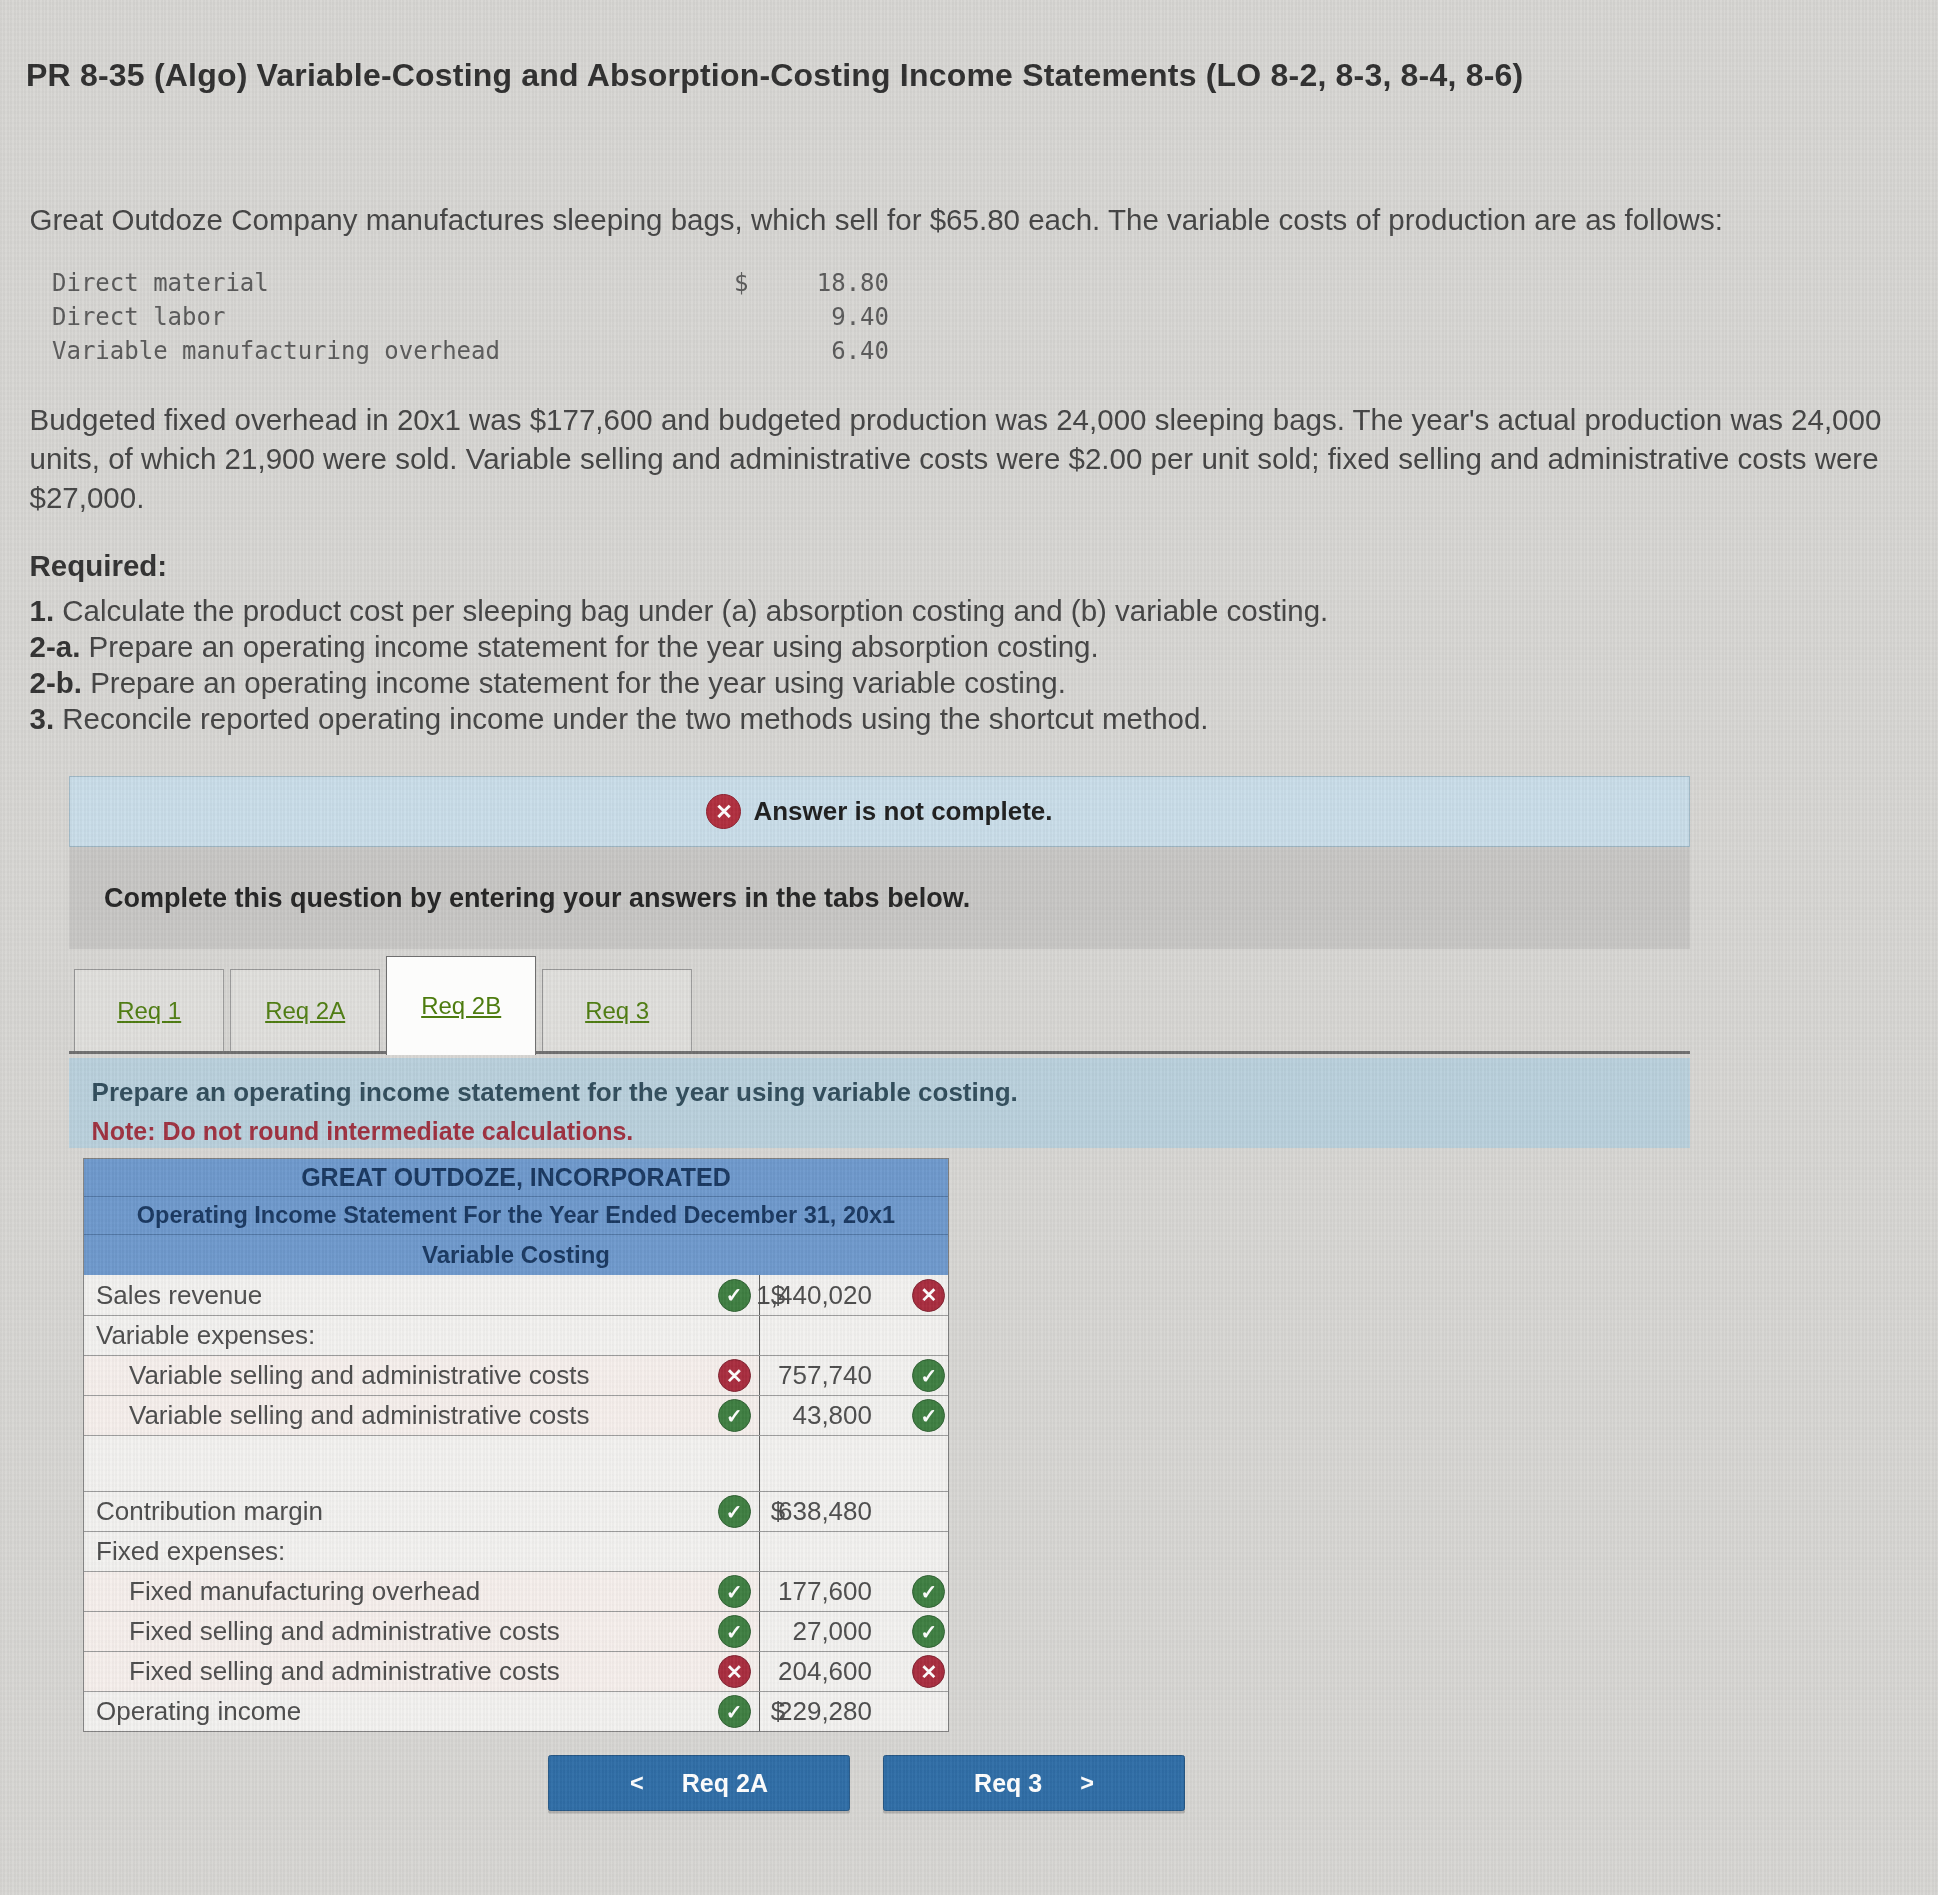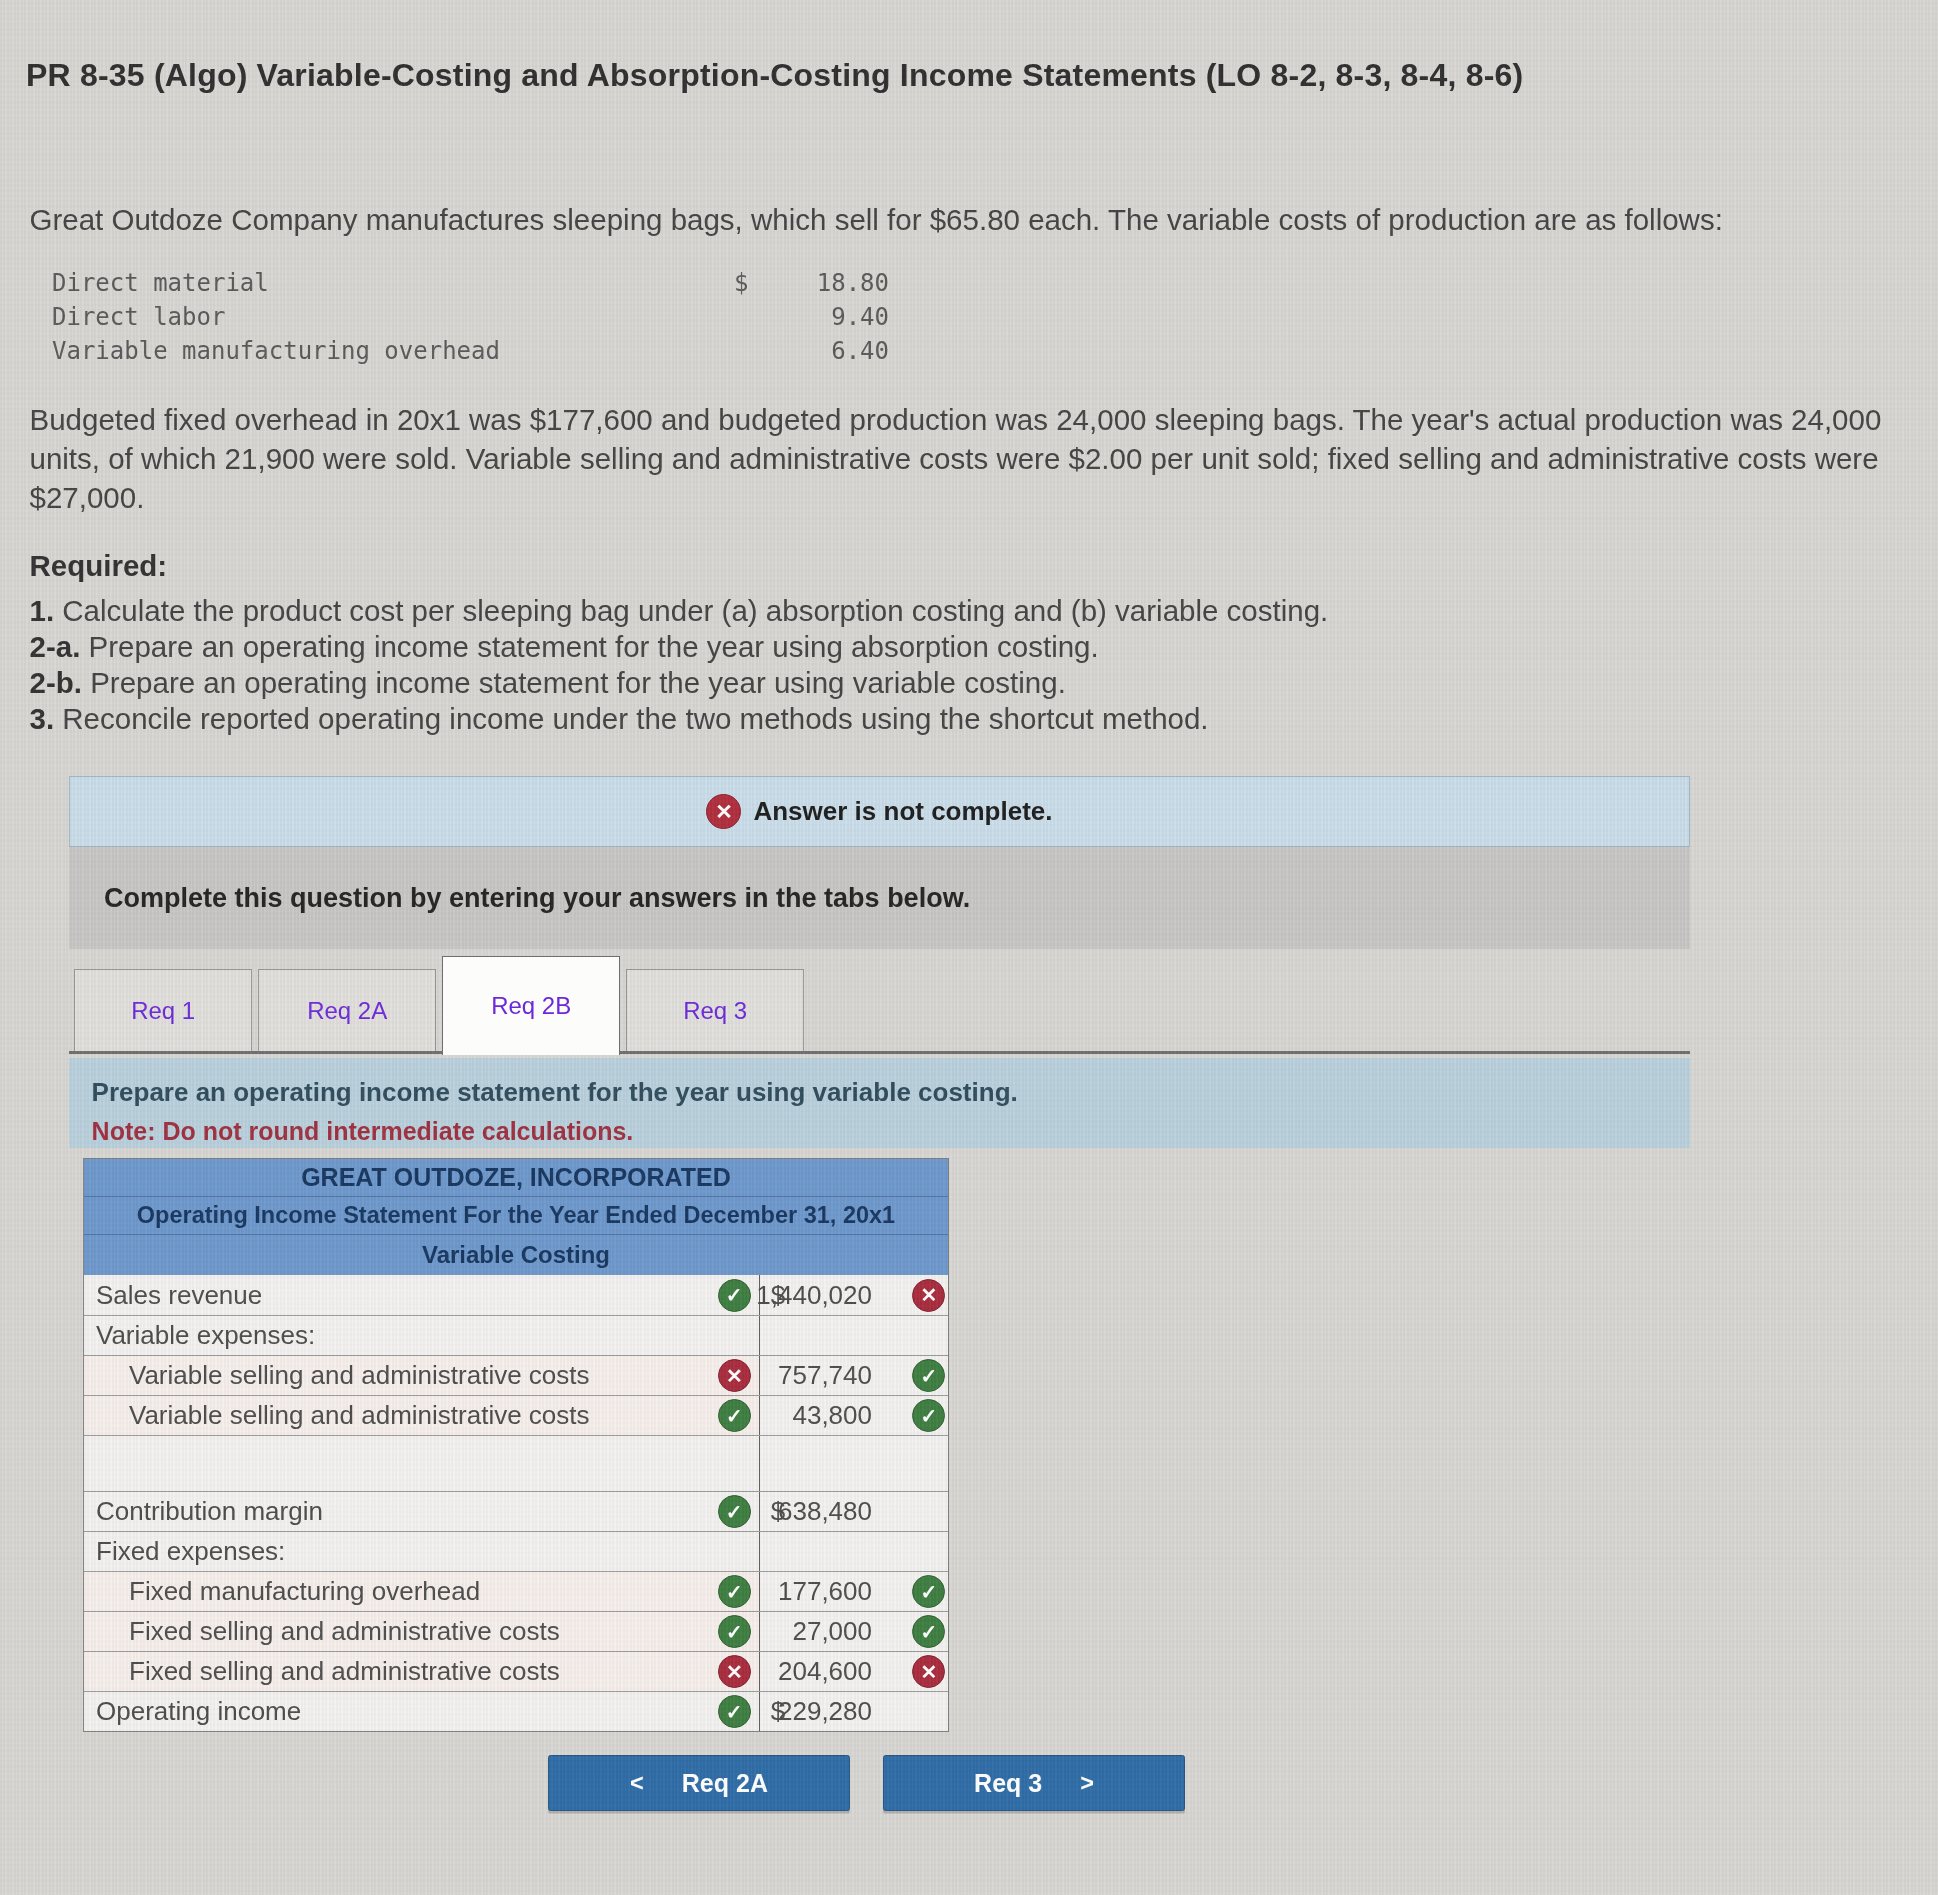--- a/index.html
+++ b/index.html
@@ -50,24 +50,24 @@
     left:69px; top:847px; width:1621px; height:102px;
     background:#c7c6c4; display:flex; align-items:center;
     padding-left:35px; font-size:27px; font-weight:bold; color:#222;
   }
   #tabbar{
     left:69px; top:960px; width:1621px; height:94px;
     border-bottom:3.5px solid #6e6e6e;
     display:flex; align-items:flex-end; gap:6px; padding-left:5.2px;
   }
   .tab{
-    width:178px; height:82px; background:#e0dfdc;
+    width:150px; height:82px; background:#e0dfdc;
     border:1.7px solid #979797; border-bottom:none;
     display:flex; align-items:center; justify-content:center;
-    font-size:24px; color:#6d28d9; cursor:pointer;
+    font-size:24px; color:#4d7c0f; cursor:pointer;text-decoration:underline;
   }
   .tab.active{
     height:99px; background:#fcfcfb; margin-bottom:-3.5px;
     border:1.7px solid #6f6f6f; border-bottom:none; z-index:2;
   }
   #tabnote{
     left:69px; top:1058px; width:1621px; height:90px;
     background:#b9d0dc; padding:19px 0 0 22.6px;
   }
   #tabnote .main{ font-size:26px; font-weight:600; color:#2f4b5a; }

